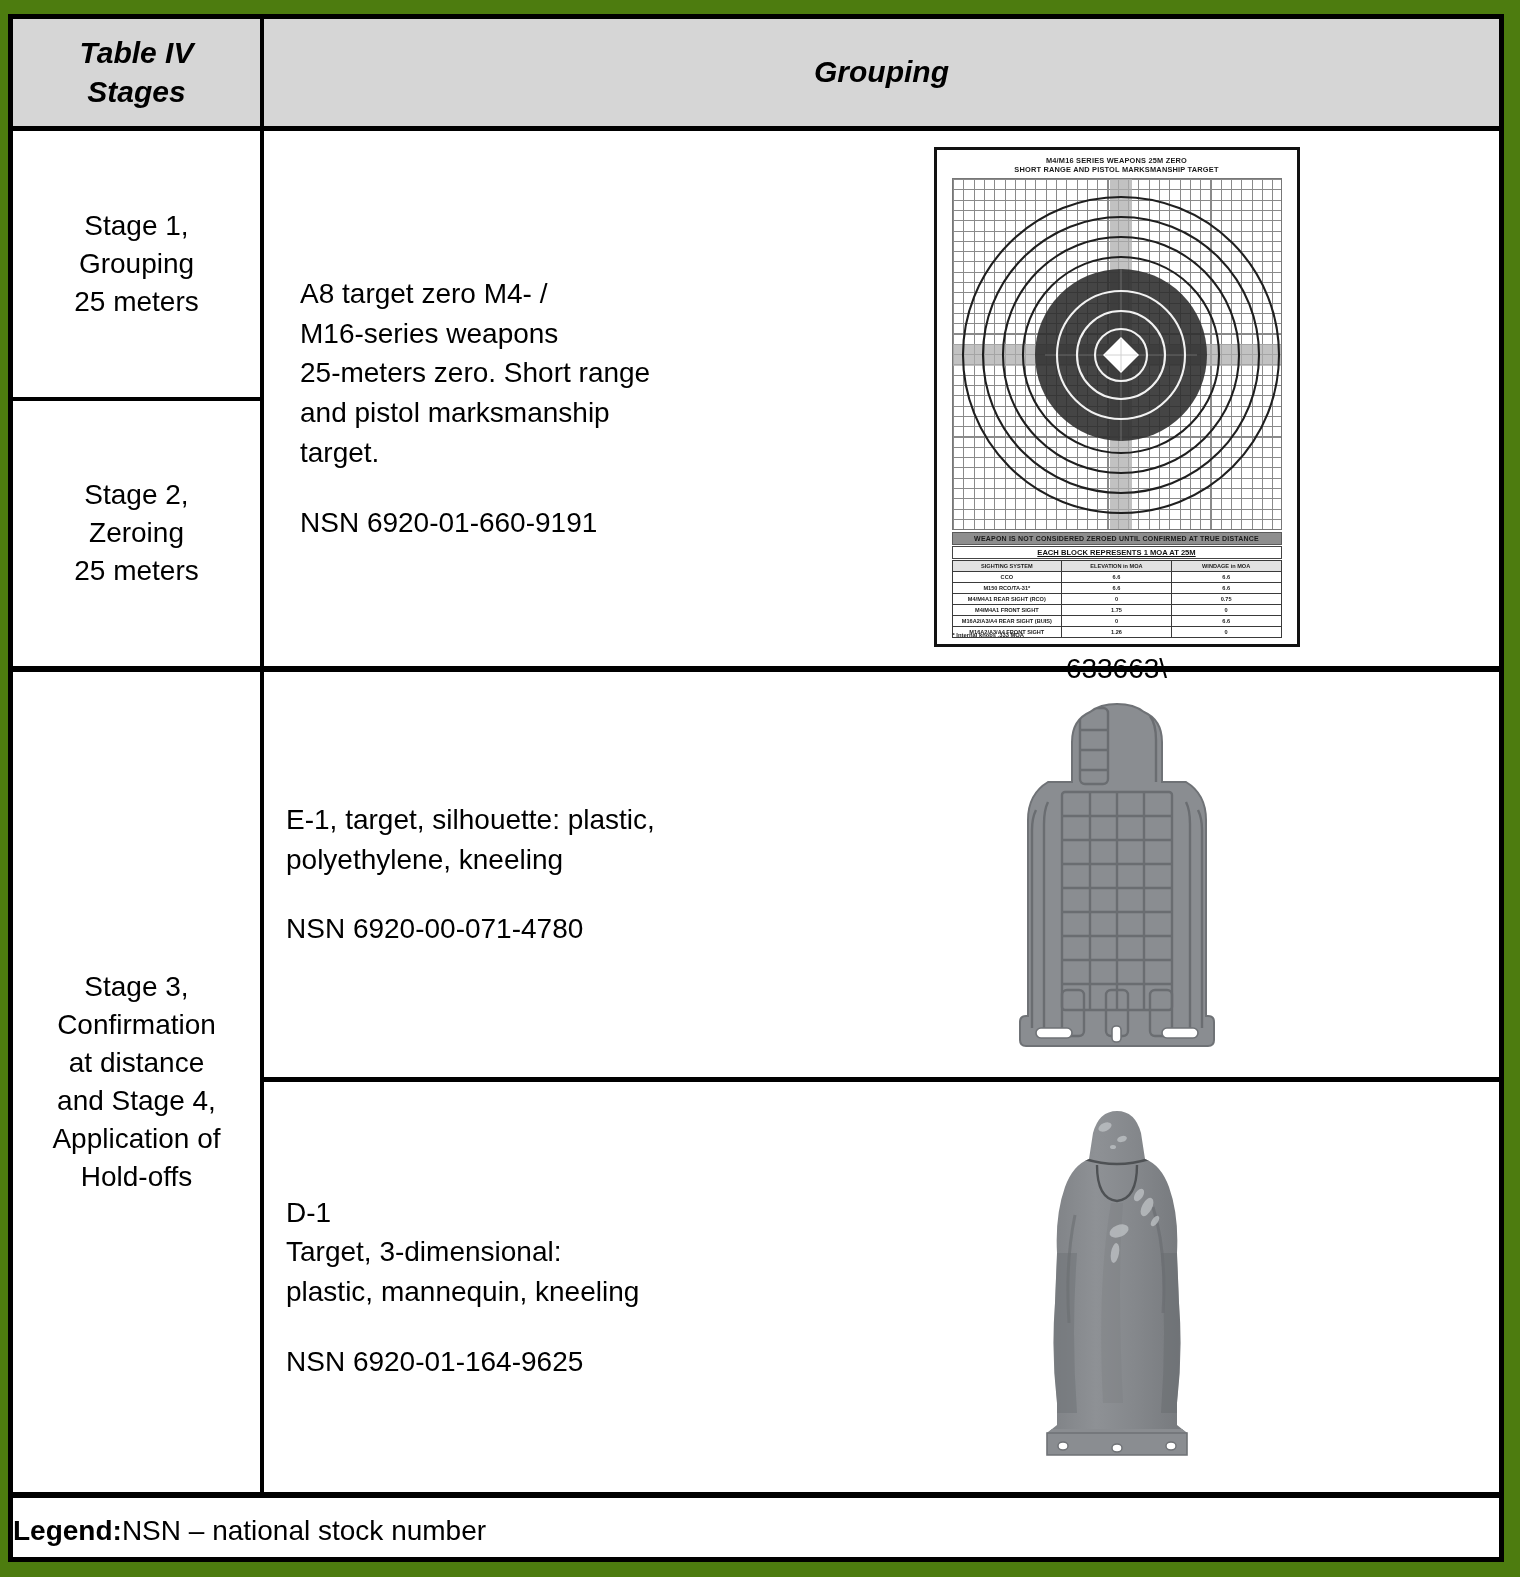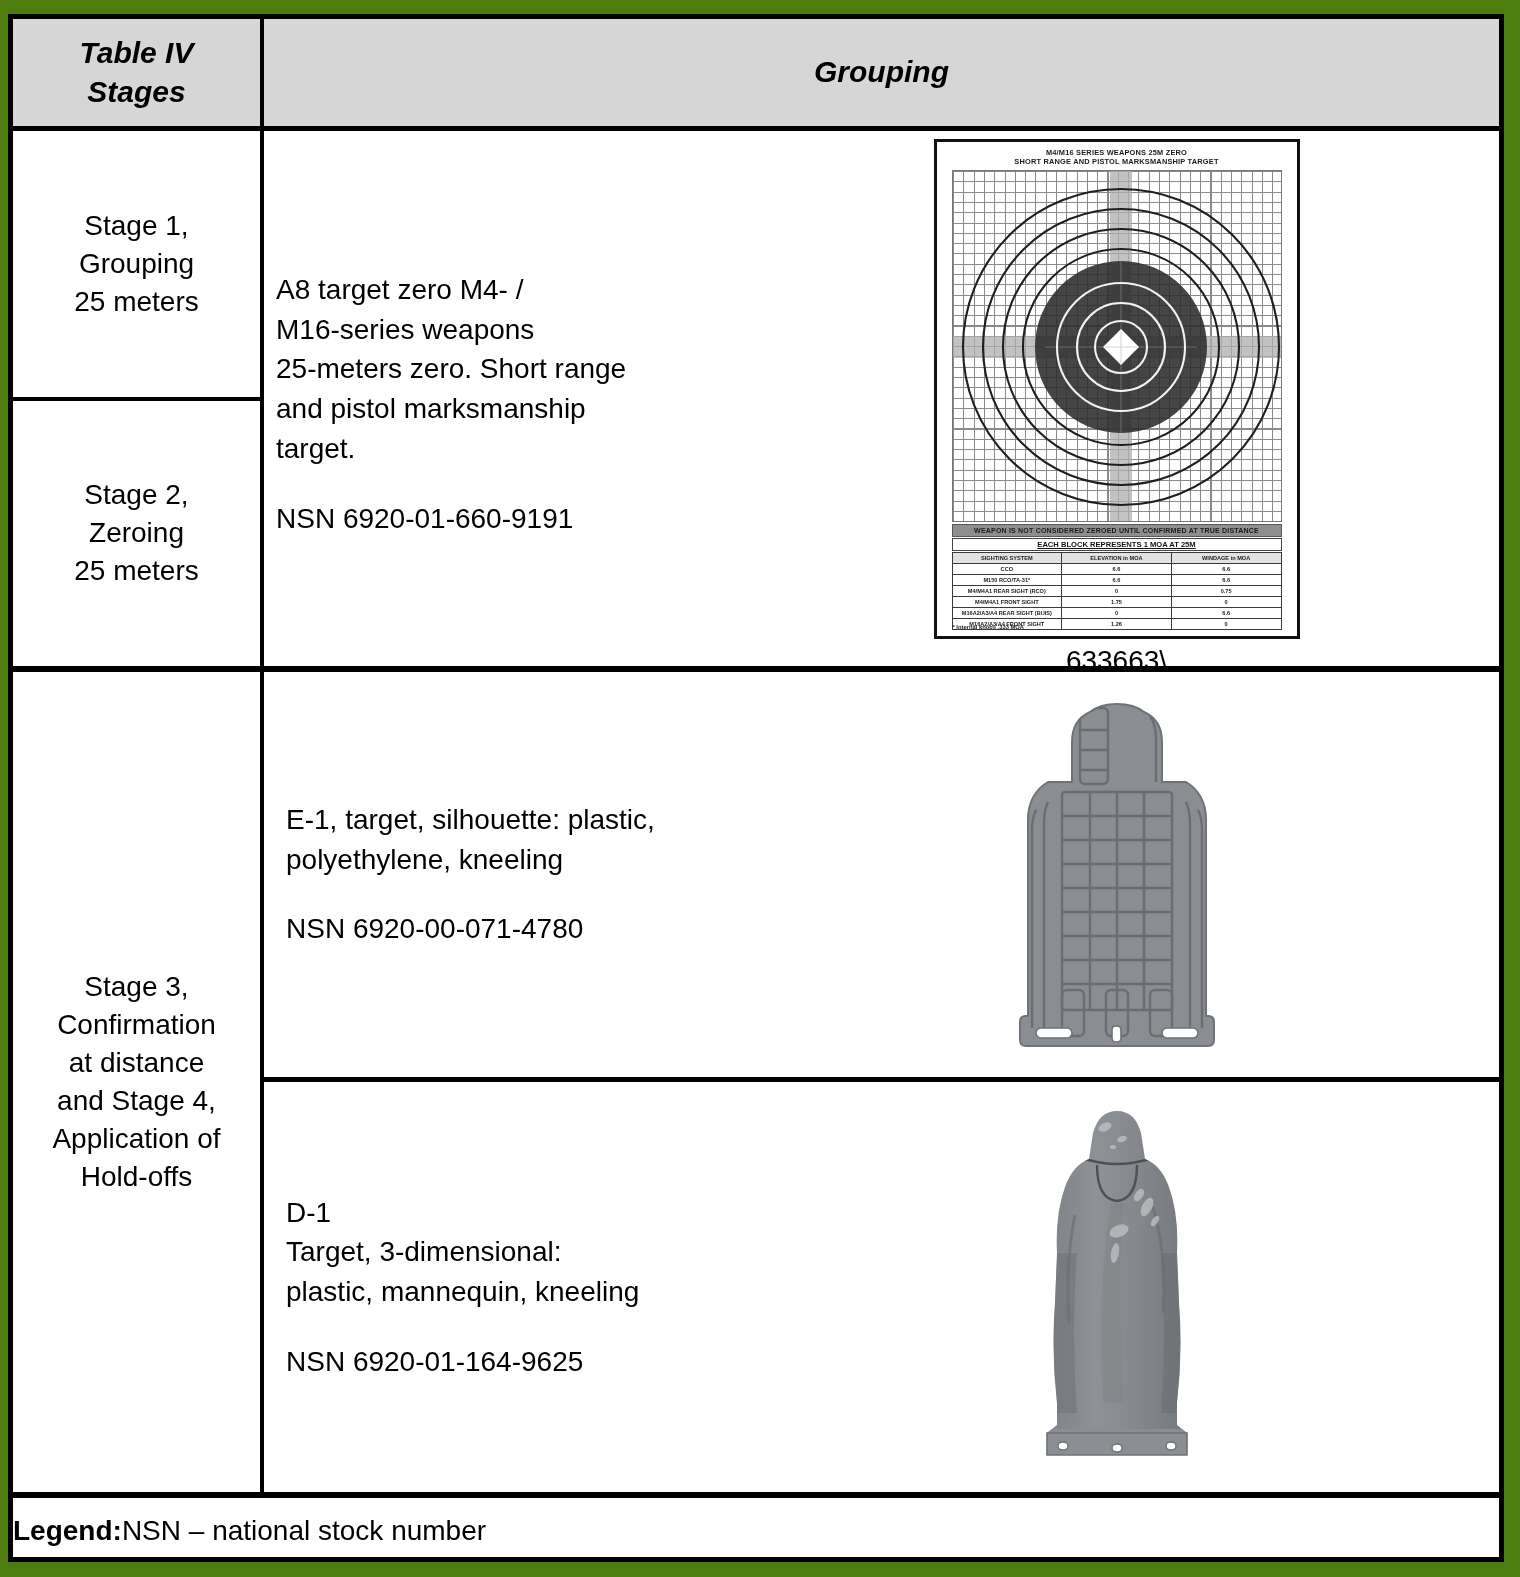--- a/index.html
+++ b/index.html
@@ -99,33 +99,33 @@
   #stage1-cell { border-bottom: 4px solid #000; }
 
   .a8-pane {
     flex: 1;
     display: flex;
     align-items: center;
     box-sizing: border-box;
   }
   .a8-desc {
     width: 470px;
-    padding-left: 12px;
+    padding-left: 36px;
     box-sizing: border-box;
     font-size: 28px;
     line-height: 1.42;
   }
   .a8-desc .nsn { margin-top: 30px; }
   .a8-figure {
     flex: 1;
     display: flex;
     flex-direction: column;
     align-items: center;
     justify-content: flex-start;
-    padding-top: 8px;
+    padding-top: 16px;
     box-sizing: border-box;
   }
   .a8-caption {
     font-size: 28px;
     margin-top: 6px;
   }
 
   
   #block2 { height: 820px; }
   #stage34-cell {

